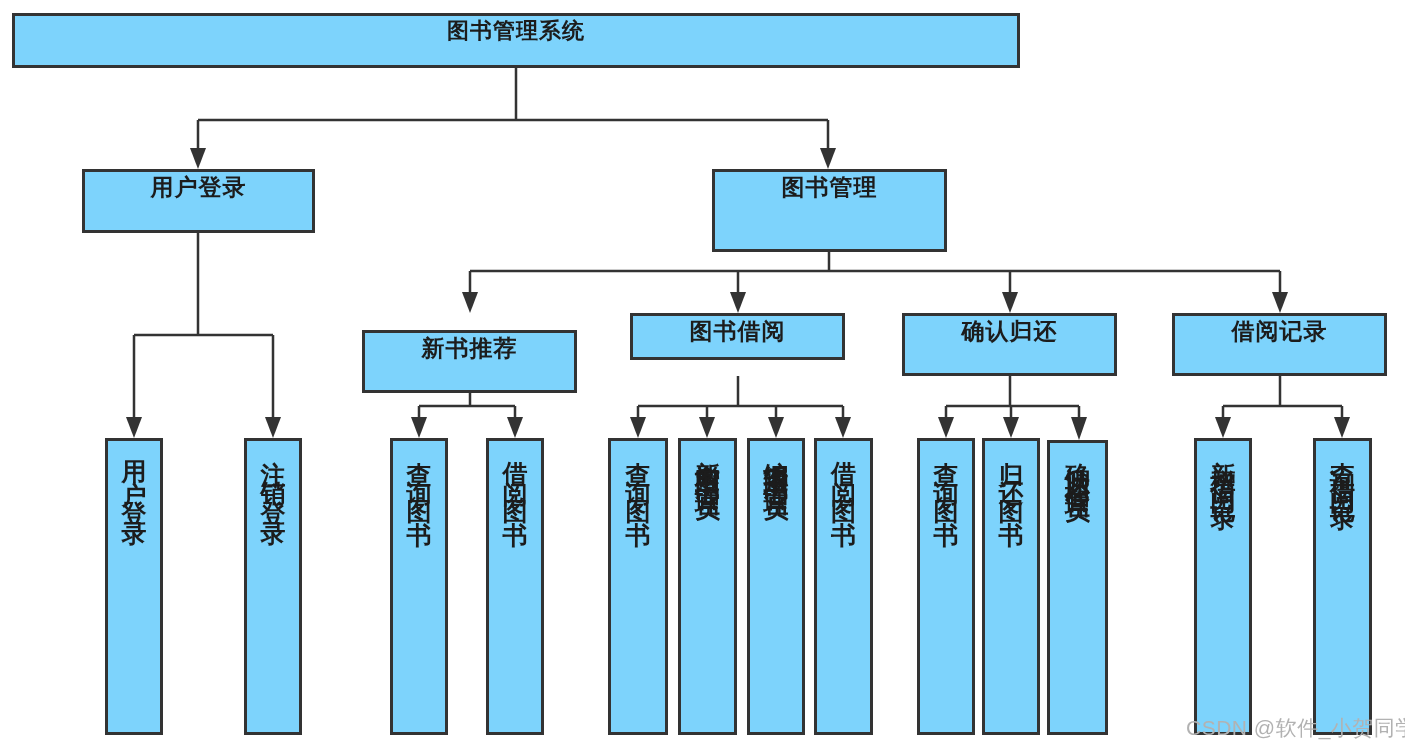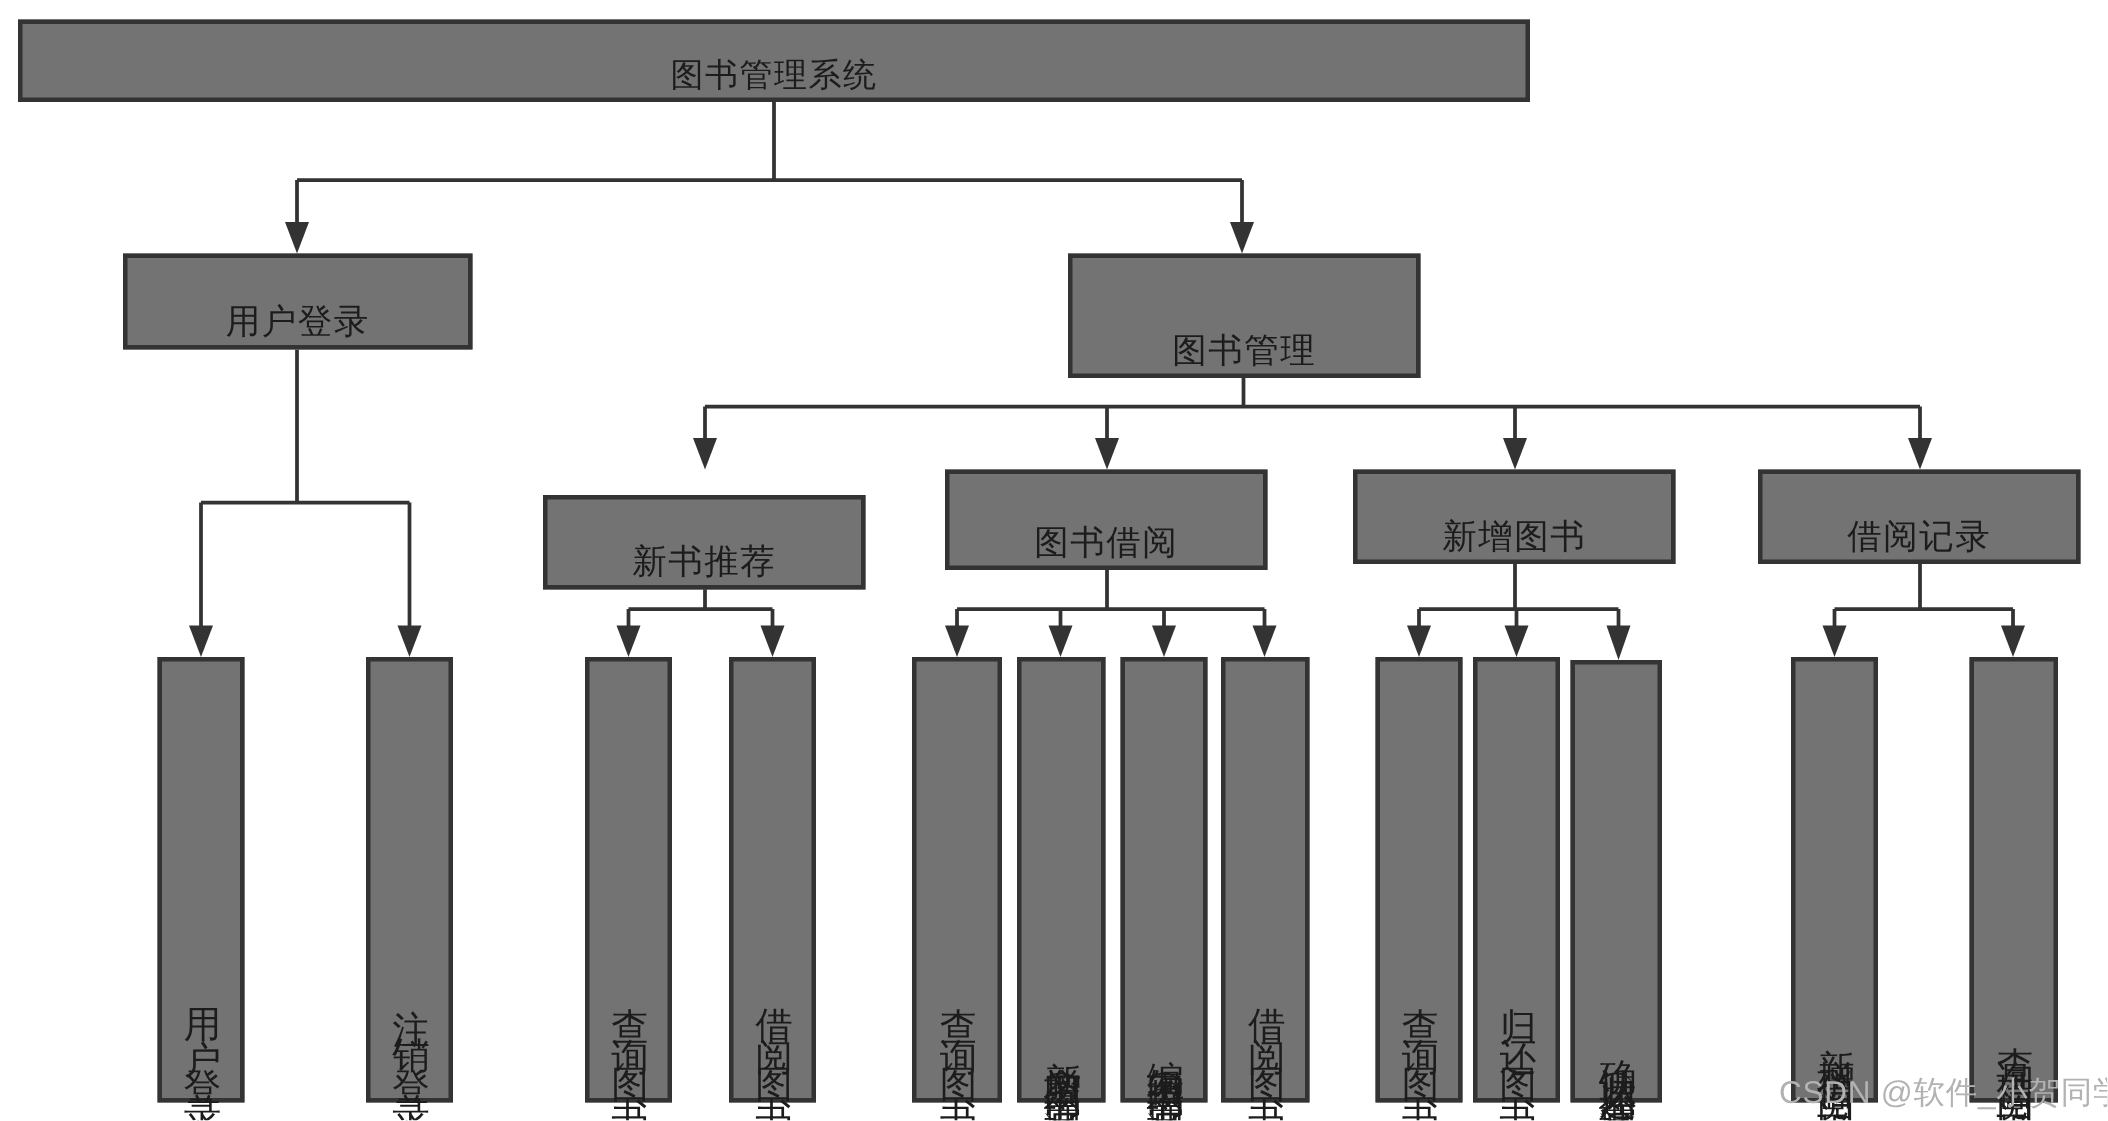--- a/index.html
+++ b/index.html
@@ -3,22 +3,22 @@
 <meta charset="utf-8">
 <style>
   html,body{margin:0;padding:0;background:#ffffff;}
   .canvas{
     position:relative;width:1405px;height:747px;background:#ffffff;
     font-family:"Liberation Sans","DejaVu Sans",sans-serif;overflow:hidden;
   }
   .connectors{position:absolute;left:0;top:0;z-index:1;}
   .box{
     position:absolute;box-sizing:border-box;border:3px solid #333333;
-    background:#737373;display:flex;align-items:flex-end;justify-content:center;
-    z-index:2;color:#1c1c1c;
+    background:#7dd3fc;display:flex;align-items:flex-start;justify-content:center;
+    z-index:2;color:#1c1c1c;font-weight:bold;
   }
   .h-box span{font-size:23px;letter-spacing:1px;white-space:nowrap;}
   .root-box span{font-size:22px;letter-spacing:1px;}
   .v-box span{
     writing-mode:vertical-rl;text-orientation:upright;
     font-size:25px;line-height:1;white-space:nowrap;
   }
   .v4 span{letter-spacing:20px;}
   .v6 span{letter-spacing:9px;}
   .v9 span{letter-spacing:5px;}
@@ -80,25 +80,25 @@
   <div class="box h-box" style="left:82px;top:169px;width:233px;height:64px">
     <span>用户登录</span>
   </div>
   <div class="box h-box" style="left:712px;top:169px;width:235px;height:83px">
     <span>图书管理</span>
   </div>
 
   <div class="box h-box" style="left:362px;top:330px;width:215px;height:63px">
     <span>新书推荐</span>
   </div>
-  <div class="box h-box" style="left:630px;top:313px;width:215px;height:67px">
+  <div class="box h-box" style="left:630px;top:313px;width:215px;height:47px">
     <span>图书借阅</span>
   </div>
   <div class="box h-box" style="left:902px;top:313px;width:215px;height:63px">
-    <span>新增图书</span>
+    <span>确认归还</span>
   </div>
   <div class="box h-box" style="left:1172px;top:313px;width:215px;height:63px">
     <span>借阅记录</span>
   </div>
 
   <div class="box v-box v4" style="left:105px;top:438px;width:58px;height:297px">
     <span>用户登录</span>
   </div>
   <div class="box v-box v4" style="left:244px;top:438px;width:58px;height:297px">
     <span>注销登录</span>

